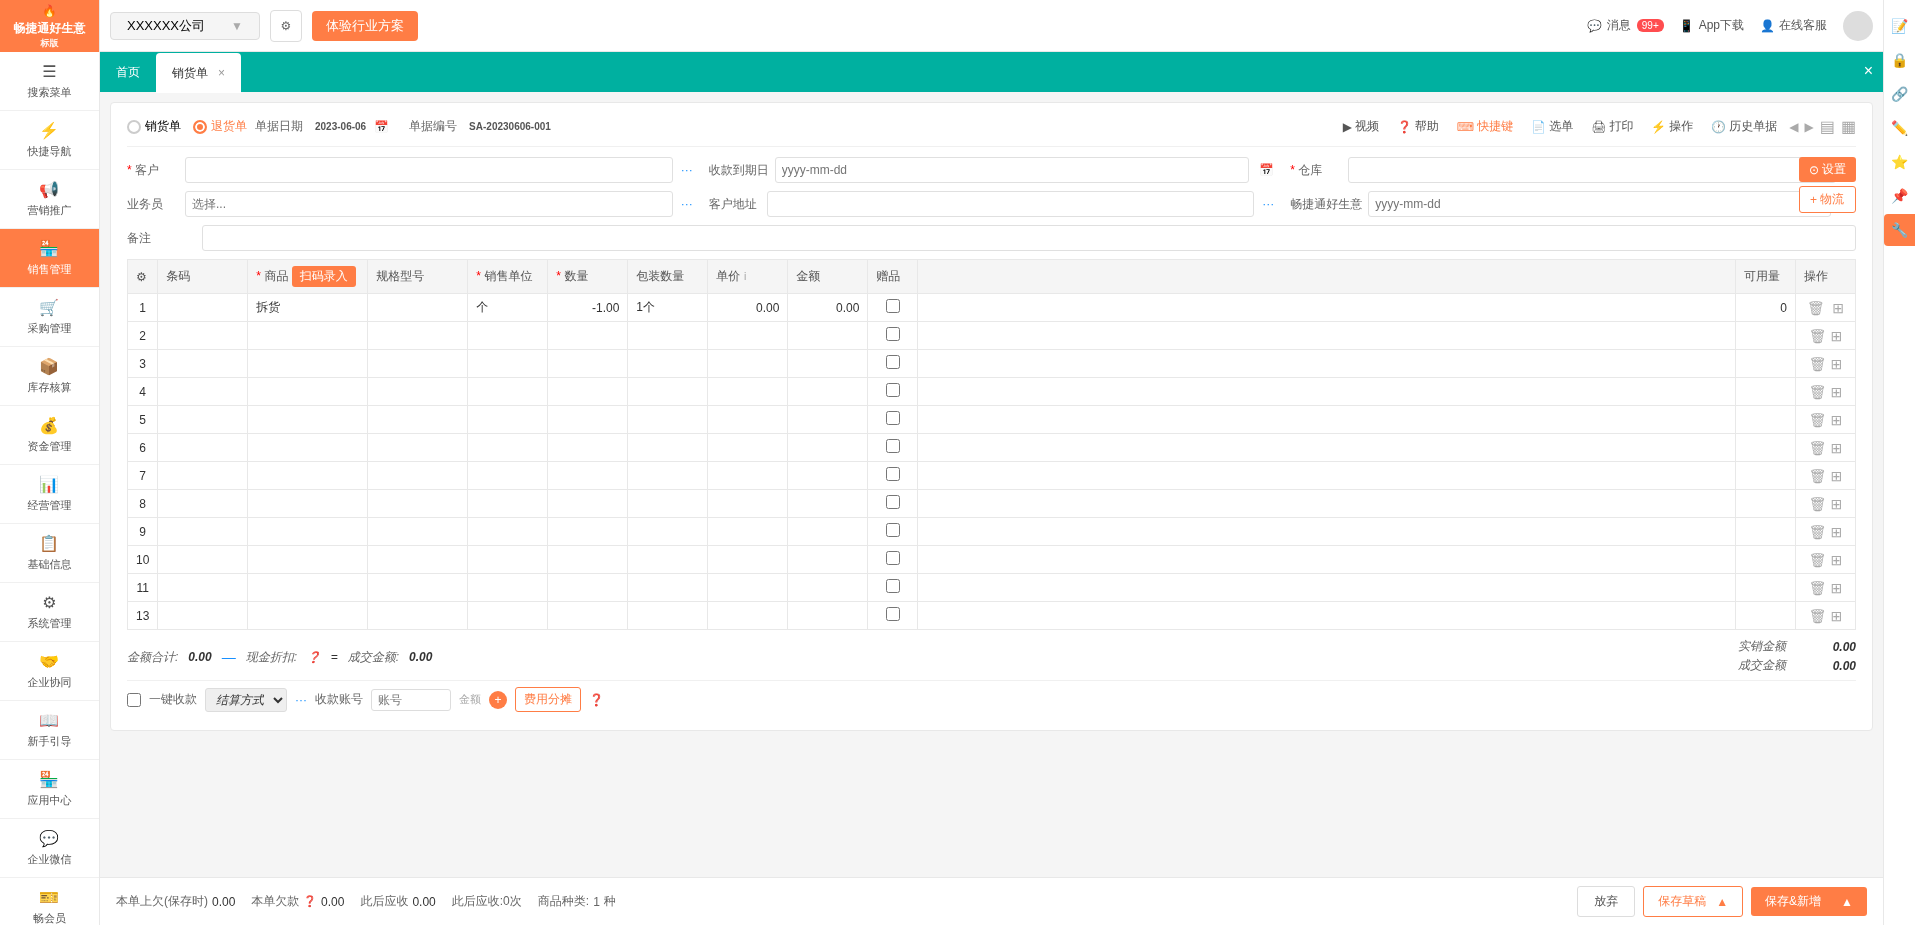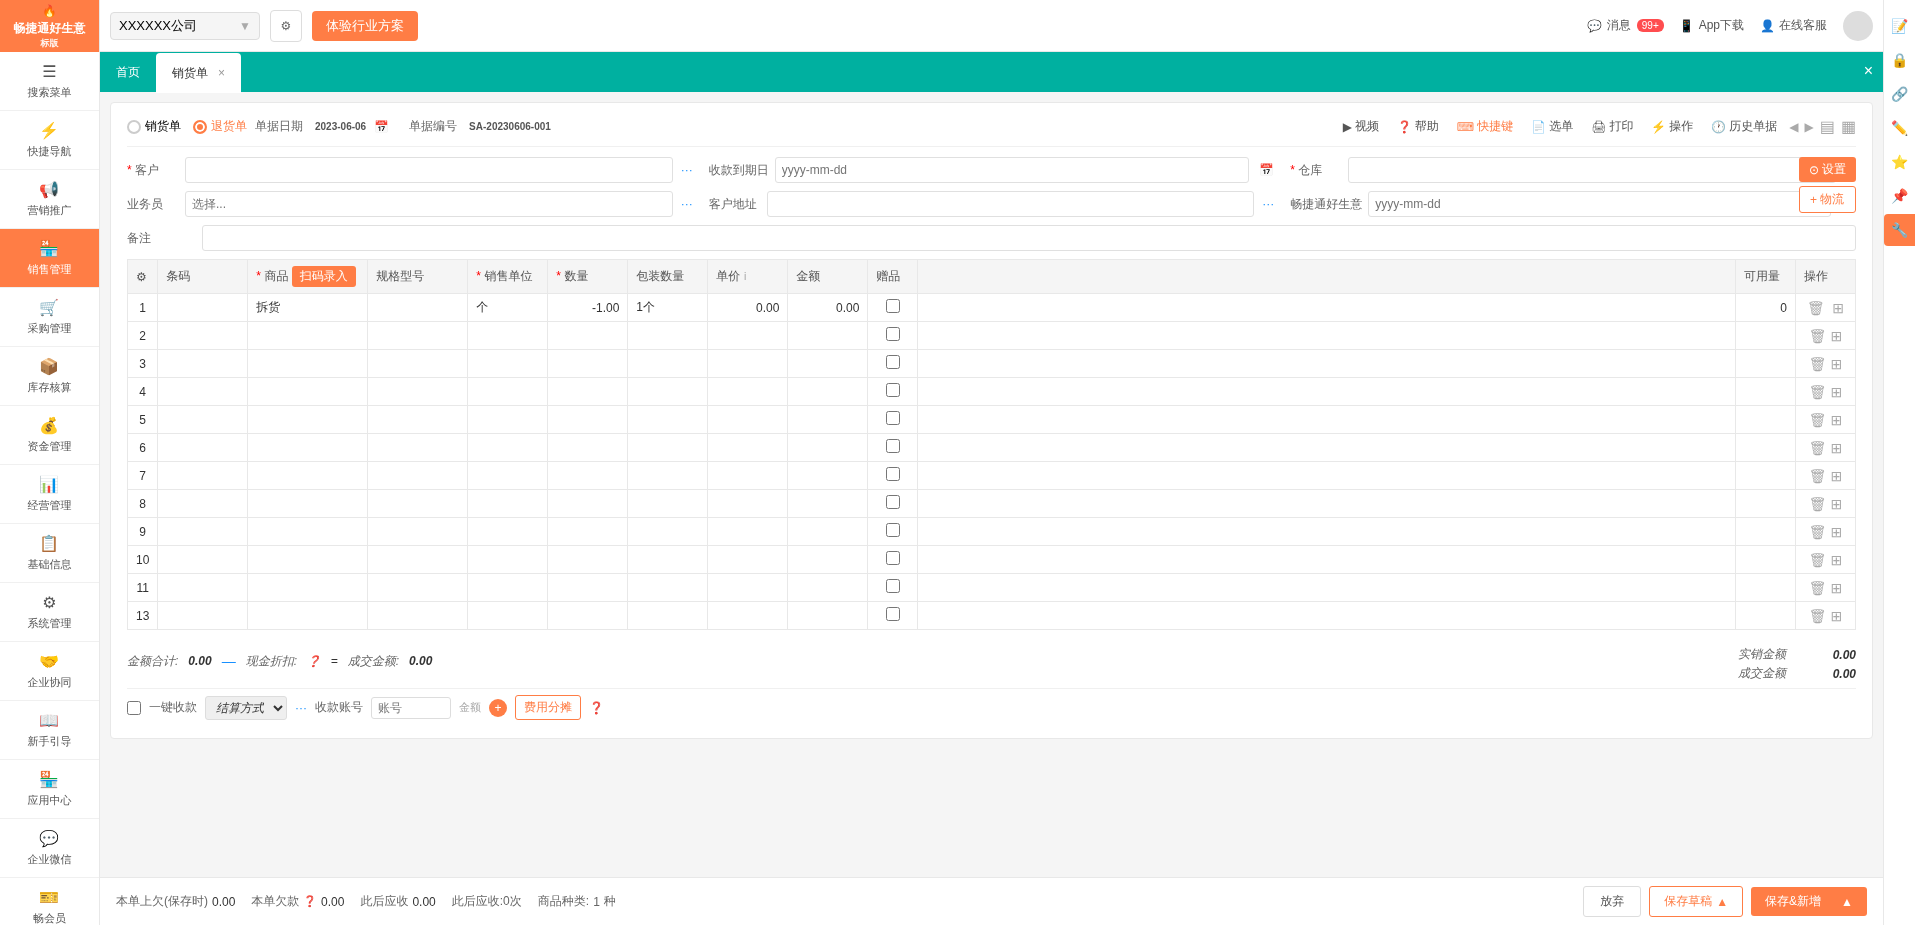--- a/index.html
+++ b/index.html
@@ -11,21 +11,21 @@
     .sidebar-item { display: flex; flex-direction: column; align-items: center; padding: 10px 5px; cursor: pointer; color: #555; border-bottom: 1px solid #f0f0f0; }
     .sidebar-item.active { background: #ff7d45; color: #fff; }
     .sidebar-item .icon { font-size: 16px; margin-bottom: 4px; }
     .sidebar-item .label { font-size: 11px; text-align: center; }
 
     
     .main-area { flex: 1; display: flex; flex-direction: column; overflow: hidden; }
 
     
     .top-header { height: 52px; background: #fff; display: flex; align-items: center; padding: 0 10px; border-bottom: 1px solid #e8e8e8; gap: 10px; }
-    .company-selector { display: flex; align-items: center; gap: 5px; background: #f5f5f5; border: 1px solid #ddd; border-radius: 4px; padding: 4px 8px; cursor: pointer; min-width: 150px; }
+    .company-selector { display: flex; align-items: center; gap: 5px; background: #f5f5f5; border: 1px solid #ddd; border-radius: 4px; padding: 4px 16px; cursor: pointer; min-width: 150px; }
     .company-selector .name { flex: 1; font-size: 13px; }
     .settings-btn { width: 32px; height: 32px; border-radius: 4px; border: 1px solid #ddd; background: #fff; cursor: pointer; display: flex; align-items: center; justify-content: center; color: #666; font-size: 15px; }
     .trial-btn { background: #ff7d45; color: #fff; border: none; border-radius: 4px; padding: 6px 14px; cursor: pointer; font-size: 13px; }
     .top-header-right { margin-left: auto; display: flex; align-items: center; gap: 16px; }
     .top-right-item { display: flex; align-items: center; gap: 4px; cursor: pointer; color: #555; font-size: 12px; }
     .badge { background: #ff4d4f; color: #fff; border-radius: 6px; font-size: 10px; padding: 1px 5px; margin-left: 2px; }
     .avatar { width: 30px; height: 30px; border-radius: 50%; background: #ddd; }
 
     
     .tab-bar { background: #00b0a0; display: flex; align-items: center; padding: 0 0; height: 40px; }
@@ -100,42 +100,42 @@
     .fee-btn { border: 1px solid #ff7d45; color: #ff7d45; background: #fff; border-radius: 3px; padding: 3px 8px; cursor: pointer; }
     .help-icon { color: #aaa; cursor: pointer; }
 
     
     .footer-bar { background: #fff; border-top: 1px solid #e8e8e8; padding: 8px 16px; display: flex; align-items: center; gap: 16px; }
     .footer-info { display: flex; align-items: center; gap: 16px; }
     .footer-item { display: flex; align-items: center; gap: 4px; color: #666; }
     .footer-item .val { color: #333; }
     .footer-btns { margin-left: auto; display: flex; align-items: center; gap: 8px; }
     .btn-discard { border: 1px solid #ddd; background: #fff; color: #555; border-radius: 3px; padding: 6px 16px; cursor: pointer; }
-    .btn-draft { border: 1px solid #ff7d45; background: #fff; color: #ff7d45; border-radius: 3px; padding: 6px 14px; cursor: pointer; display: flex; align-items: center; gap: 4px; }
+    .btn-draft { border: 1px solid #ff7d45; background: #fff; color: #ff7d45; border-radius: 3px; padding: 6px 14px; cursor: pointer; display: flex; align-items: center; gap: 10px; }
     .btn-save { background: #ff7d45; color: #fff; border: none; border-radius: 3px; padding: 6px 14px; cursor: pointer; display: flex; align-items: center; gap: 20px; }
     .print-count { color: #666; }
     .product-count { display: flex; align-items: center; gap: 4px; color: #666; }
 
     
     .right-sidebar { width: 32px; background: #fff; border-left: 1px solid #e8e8e8; display: flex; flex-direction: column; padding-top: 10px; gap: 2px; flex-shrink: 0; }
     .right-sidebar-item { width: 32px; height: 32px; display: flex; align-items: center; justify-content: center; cursor: pointer; color: #aaa; font-size: 14px; }
     .right-sidebar-item.active { background: #ff7d45; color: #fff; }
 
     
     .close-tab-btn { color: #999; cursor: pointer; margin-left: 4px; font-size: 12px; }
 
     
     .content-wrapper { position: relative; }
 
     .info-icon { color: #aaa; font-size: 11px; }
     .checkbox-cell { width: 14px; height: 14px; border: 1px solid #ccc; background: #fff; cursor: pointer; }
     .op-icon { color: #aaa; cursor: pointer; font-size: 14px; margin: 0 2px; }
 
     
-    .summary-right { margin-left: auto; text-align: right; margin-top: 8px; }
+    .summary-right { margin-left: auto; text-align: right; }
     .summary-right-row { display: flex; justify-content: flex-end; gap: 10px; align-items: center; margin-bottom: 2px; }
     .summary-right-label { color: #666; }
     .summary-right-val { color: #333; font-weight: bold; min-width: 60px; text-align: right; }
   </style>
 </head>
 <body>
 
 <div class="sidebar">
   <div class="sidebar-logo">
     <span>🔥</span>

